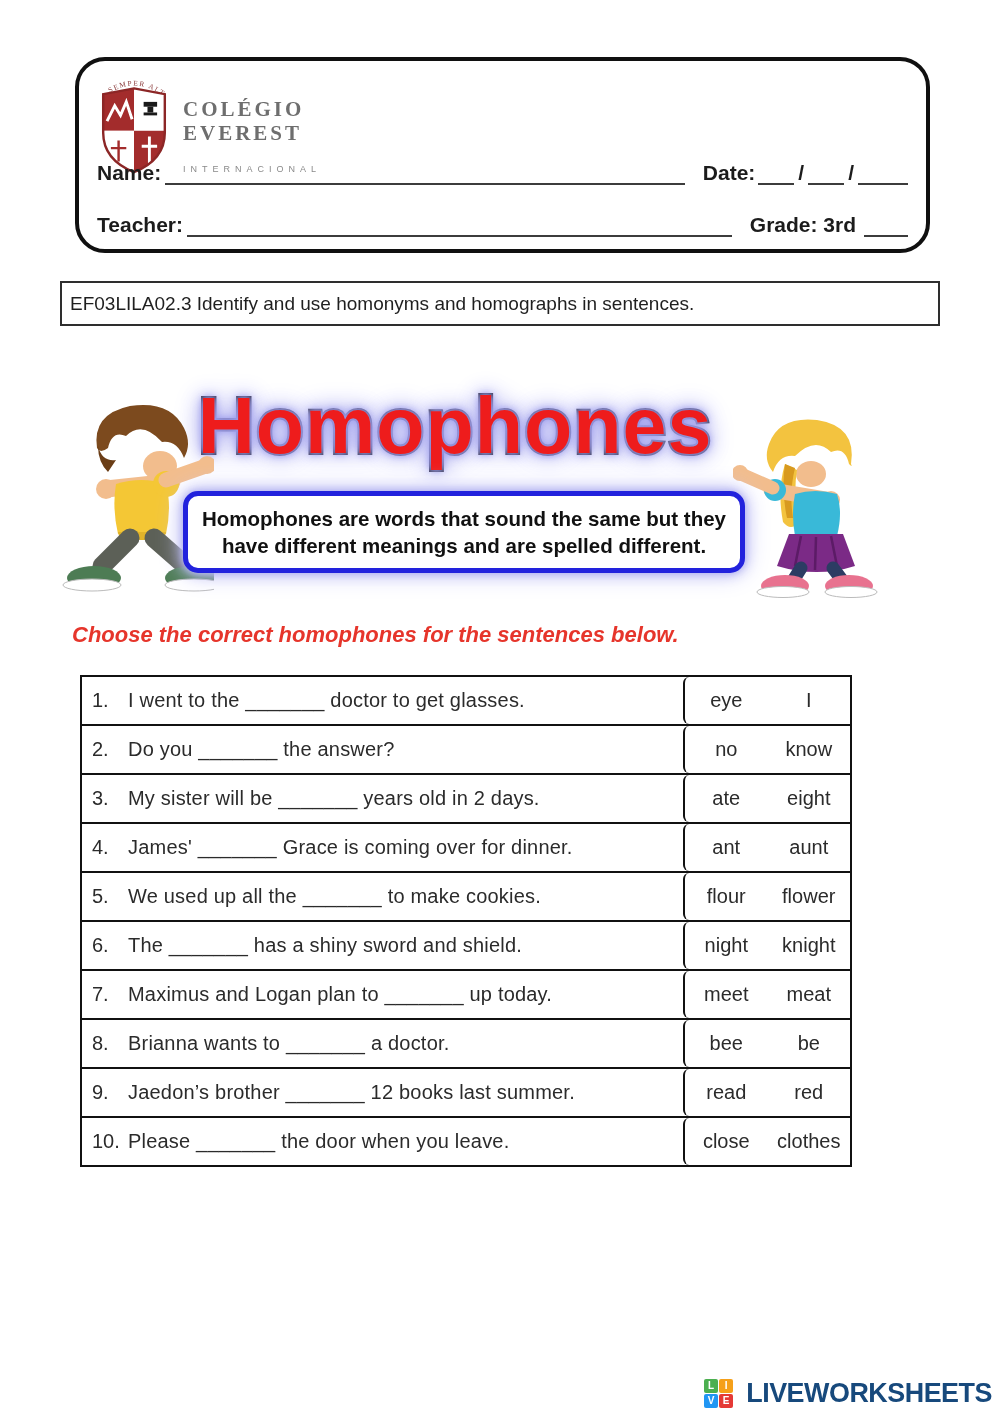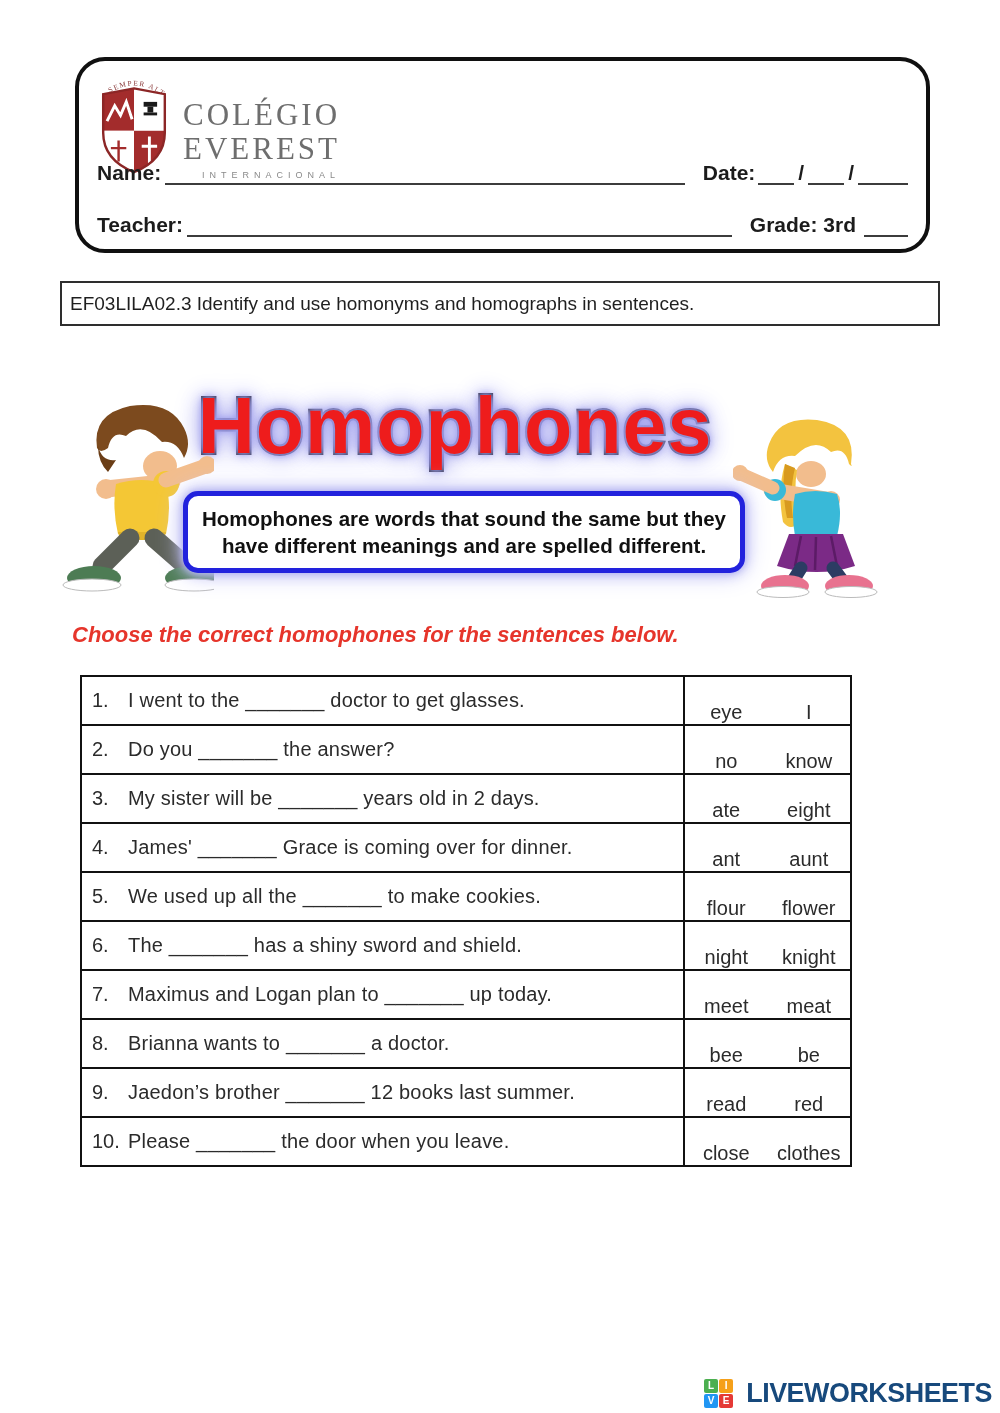--- a/index.html
+++ b/index.html
@@ -10,26 +10,26 @@
 
   
   .id-box{
     position:absolute;left:75px;top:57px;width:847px;height:188px;
     border:4px solid #101010;border-radius:30px;background:#fff;
   }
   .logo-row{position:absolute;left:16px;top:12px;display:flex;align-items:flex-start;}
   .crest{width:78px;height:104px;}
   .school-name{margin-left:10px;margin-top:26px;color:#6e6e6e;line-height:1;}
   .school-line1,.school-line2{
-    font-family:"Liberation Serif", serif;font-size:31px;letter-spacing:3px;font-weight:normal;
+    font-family:"Liberation Serif", serif;font-size:21px;letter-spacing:3px;font-weight:bold;
   }
   .school-line2{margin-top:3px;}
   .school-line3{
     font-family:"Liberation Sans", sans-serif;font-size:9px;letter-spacing:5px;
-    color:#8a8a8a;margin-top:7px;text-align:right;
+    color:#8a8a8a;margin-top:21px;text-align:right;
   }
   .hdr-row{
     position:absolute;left:18px;right:18px;display:flex;align-items:flex-end;
     font-size:21px;font-weight:700;color:#1c1c1c;
   }
   .row-name{top:100px;}
   .row-teacher{top:152px;}
   .fill-line{border-bottom:2px solid #3c3c3c;height:22px;display:inline-block;}
   .grow{flex:1 1 auto;margin:0 4px;}
   .w36{width:36px;margin:0 3px;}
@@ -77,21 +77,21 @@
   }
   .trow{
     display:flex;align-items:center;height:47px;border-bottom:2px solid #111;
     font-size:20px;color:#2b2b2b;
   }
   .trow:last-child{border-bottom:none;}
   .num{width:36px;padding-left:10px;flex:0 0 auto;}
   .sentence{flex:1 1 auto;padding-right:20px;letter-spacing:0.2px;}
   .opts{
     flex:0 0 165px;align-self:stretch;border-left:2px solid #111;
-    display:flex;align-items:flex-end;
+    display:flex;align-items:center;border-radius:6px;
   }
   .opt{flex:1 1 50%;text-align:center;cursor:pointer;}
 
   
   .brand{position:absolute;right:8px;bottom:4px;display:flex;align-items:center;}
   .tile-grid{
     display:grid;grid-template-columns:14px 14px;grid-template-rows:14px 14px;
     gap:1px;margin-right:3px;
   }
   .tile{

